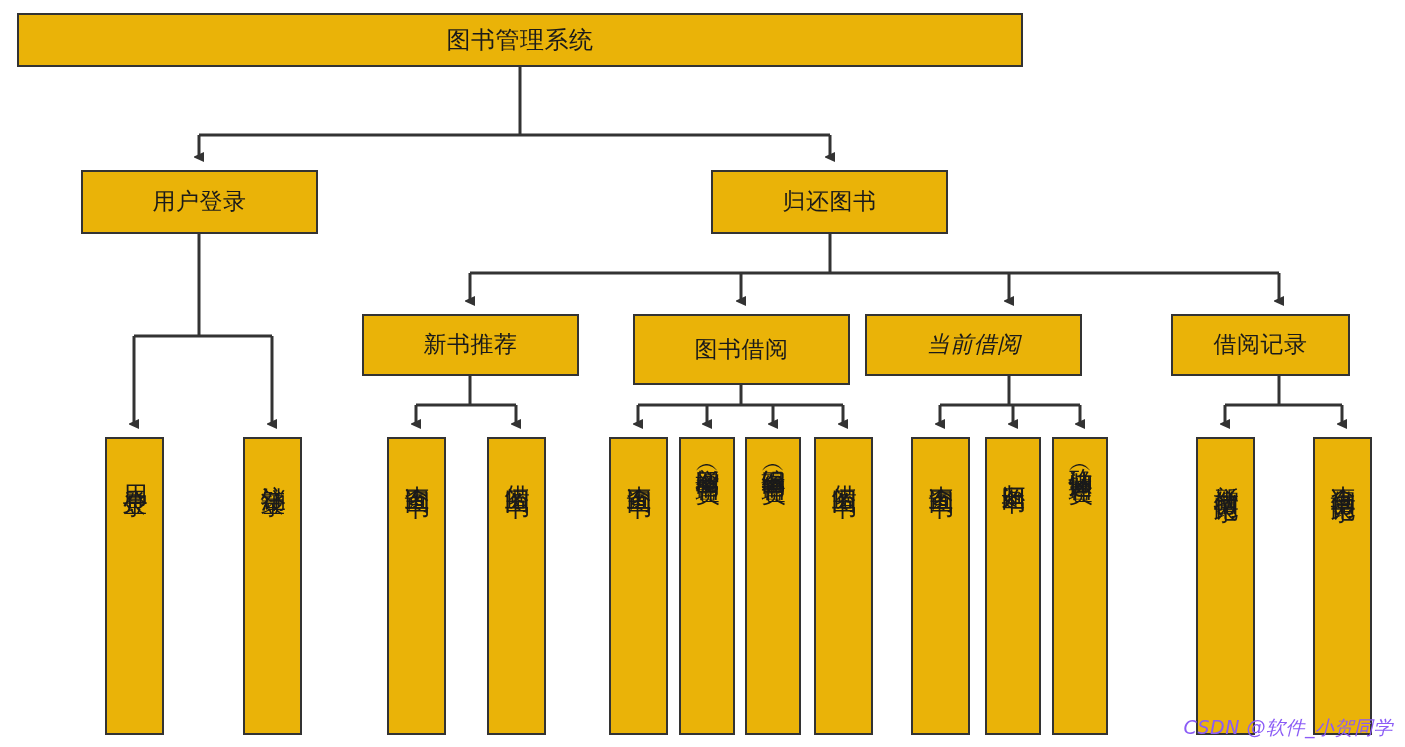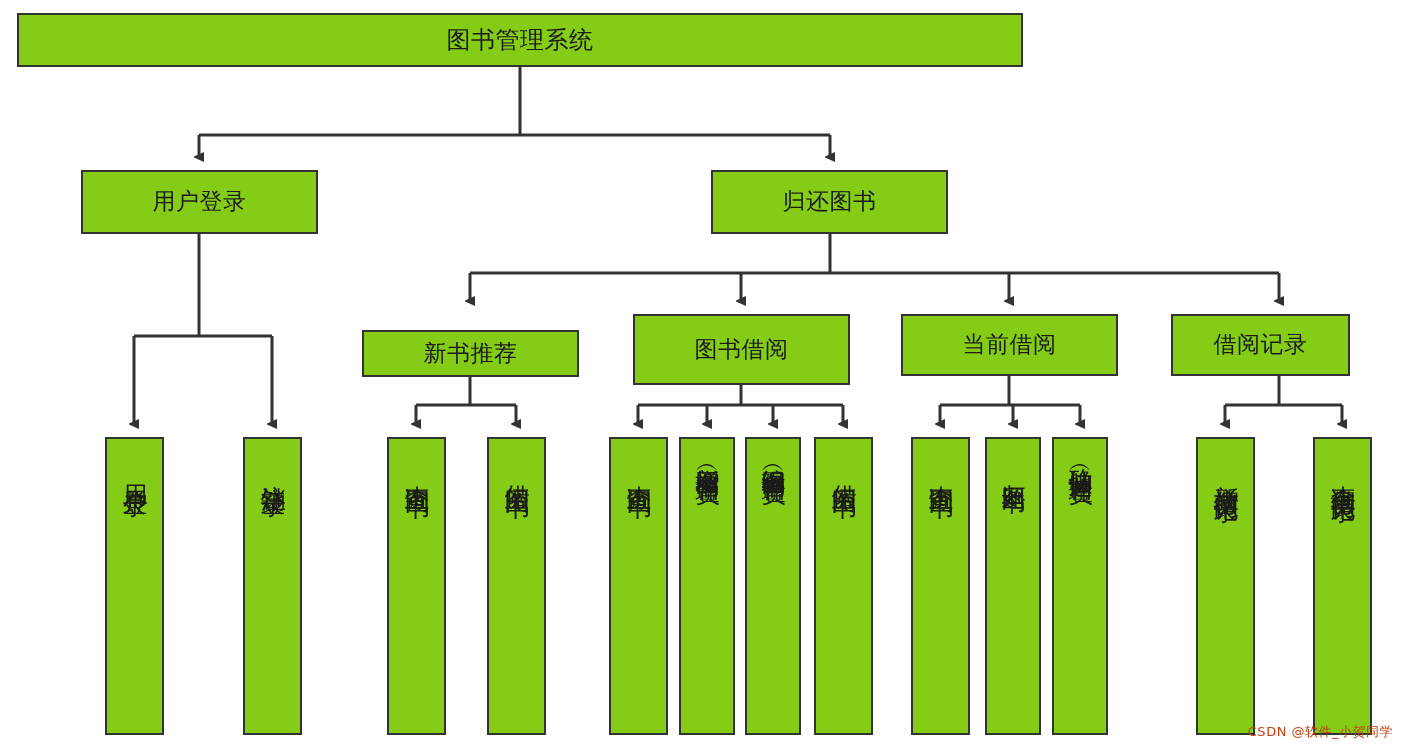--- a/index.html
+++ b/index.html
@@ -21,21 +21,21 @@
   #diagram-svg {
     position: absolute;
     left: 0;
     top: 0;
     width: 1405px;
     height: 747px;
   }
   .node {
     position: absolute;
     box-sizing: border-box;
-    background: #84cc16;
+    background: #eab308;
     border: 2px solid #333333;
     display: flex;
     align-items: center;
     justify-content: center;
     color: #1a1a1a;
     z-index: 3;
     text-align: right;
   }
   .node-label {
     display: block;
@@ -69,26 +69,27 @@
     font-size: 24px;
     letter-spacing: 2px;
   }
   .node.vert.tall-pad {
     padding-top: 10px;
   }
   #watermark {
     position: absolute;
     right: 12px;
     bottom: 6px;
-    font-size: 13px;
-    color: #c2410c;
+    font-size: 19px;
+    color: #8b5cf6;
     z-index: 8;
     white-space: nowrap;
     pointer-events: none;
     letter-spacing: 0.5px;
+    font-style: italic;
   }
 </style>
 </head>
 <body>
 
 <div id="diagram-root">
 
   <svg id="diagram-svg" viewBox="0 0 1405 747" xmlns="http://www.w3.org/2000/svg">
     <defs>
       <marker id="arrowhead" markerWidth="10" markerHeight="10" refX="5" refY="5" orient="auto" markerUnits="userSpaceOnUse">
@@ -158,27 +159,27 @@
     <span class="node-label">图书管理系统</span>
   </div>
 
   <div class="node horiz" style="left:81px; top:170px; width:237px; height:64px;">
     <span class="node-label">用户登录</span>
   </div>
   <div class="node horiz" style="left:711px; top:170px; width:237px; height:64px;">
     <span class="node-label">归还图书</span>
   </div>
 
-  <div class="node horiz" style="left:362px; top:330px; width:217px; height:47px;">
+  <div class="node horiz" style="left:362px; top:314px; width:217px; height:62px;">
     <span class="node-label">新书推荐</span>
   </div>
   <div class="node horiz" style="left:633px; top:314px; width:217px; height:71px;">
     <span class="node-label">图书借阅</span>
   </div>
-  <div class="node horiz" style="left:901px; top:314px; width:217px; height:62px;">
+  <div class="node horiz" style="left:865px; top:314px; width:217px; height:62px;font-style:italic;">
     <span class="node-label">当前借阅</span>
   </div>
   <div class="node horiz" style="left:1171px; top:314px; width:179px; height:62px;">
     <span class="node-label">借阅记录</span>
   </div>
 
   <div class="node vert" style="left:105px; top:437px; width:59px; height:298px;">
     <span class="node-label">用户登录</span>
   </div>
   <div class="node vert" style="left:243px; top:437px; width:59px; height:298px;">

